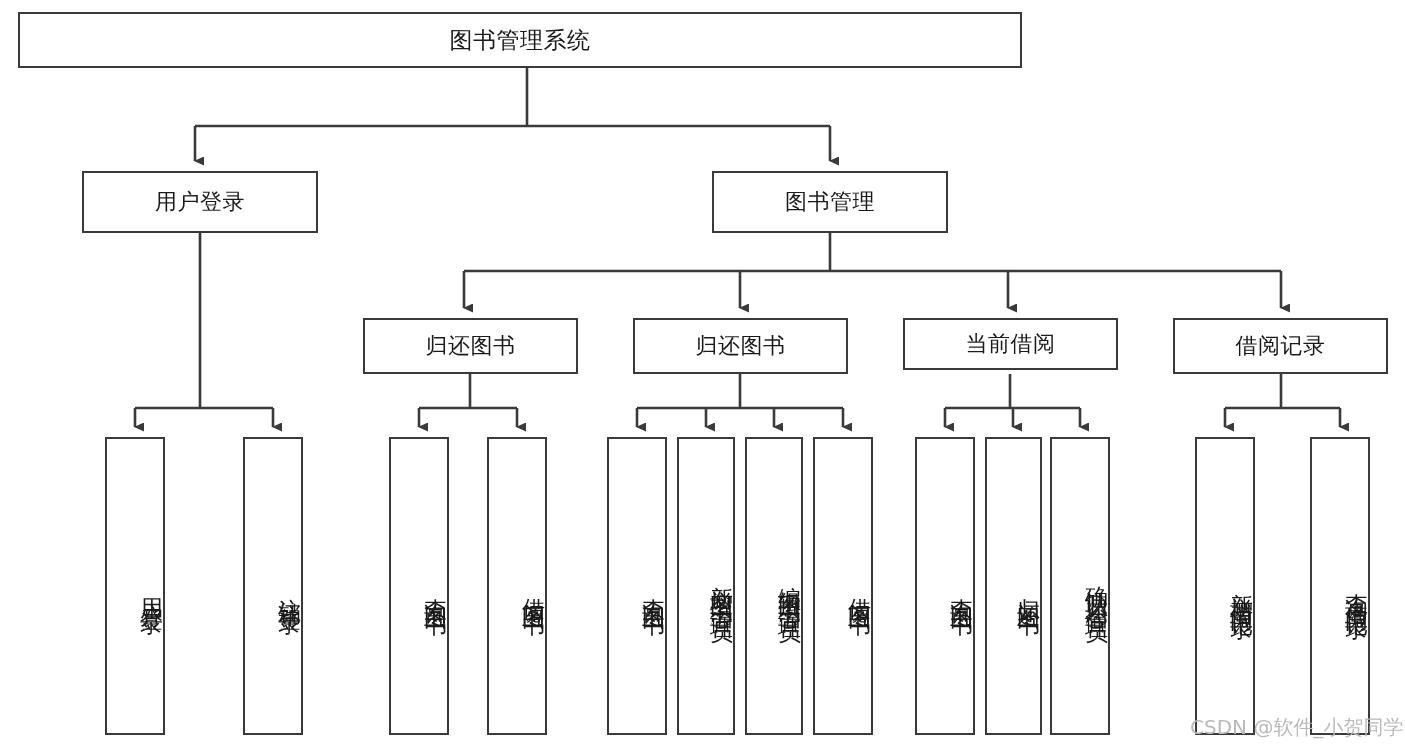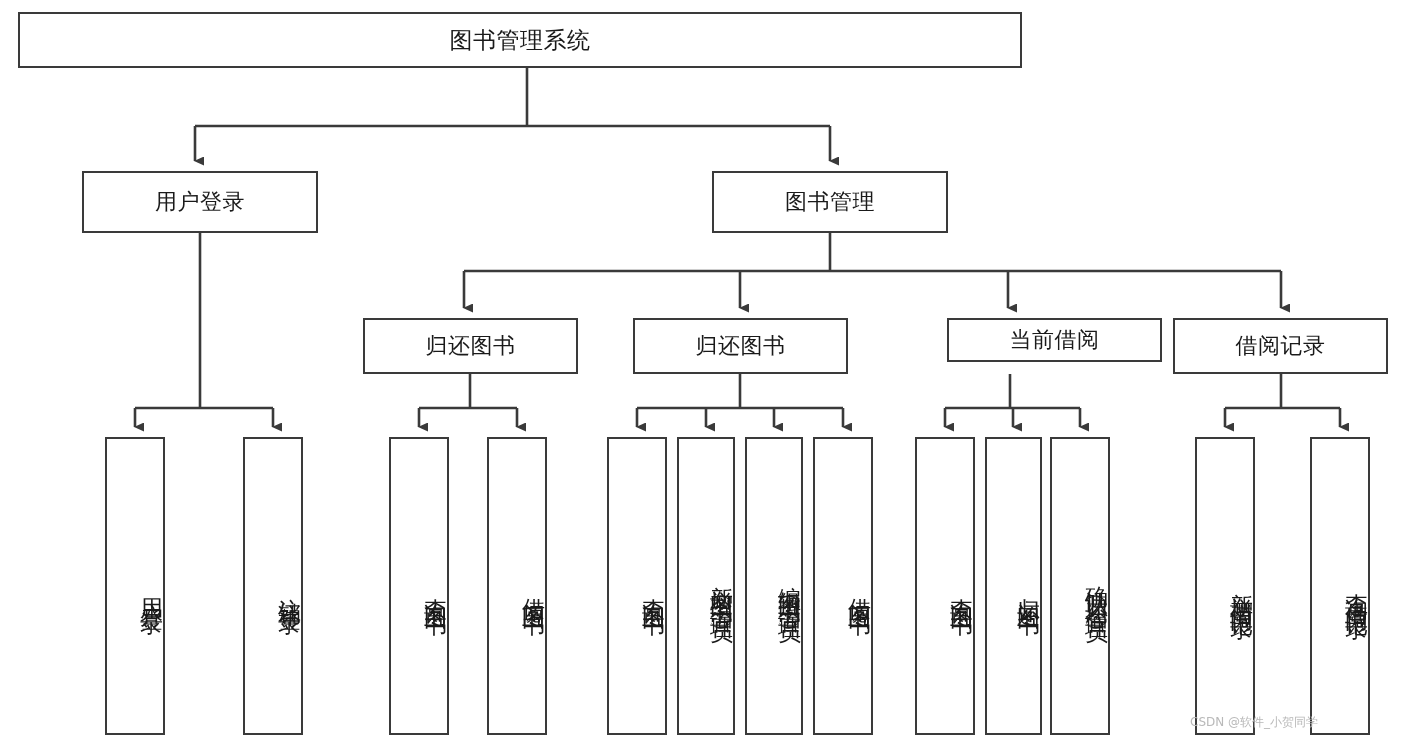--- a/index.html
+++ b/index.html
@@ -53,21 +53,21 @@
     line-height: 1;
     padding-top: 8px;
     align-items: flex-start;
     justify-content: center;
     white-space: nowrap;
   }
   .watermark {
     position: absolute;
     left: 1190px;
     top: 714px;
-    font-size: 12px;
+    font-size: 20px;
     color: #b9b9b9;
     white-space: nowrap;
     z-index: 3;
     font-family: "DejaVu Sans", "Liberation Sans", sans-serif;
   }
 </style>
 </head>
 <body>
 
 <div id="diagram-root">
@@ -132,21 +132,21 @@
   <div class="node node-h" style="left:712px; top:171px; width:236px; height:62px;">
     <span>图书管理</span>
   </div>
 
   <div class="node node-h" style="left:363px; top:318px; width:215px; height:56px;">
     <span>归还图书</span>
   </div>
   <div class="node node-h" style="left:633px; top:318px; width:215px; height:56px;">
     <span>归还图书</span>
   </div>
-  <div class="node node-h" style="left:903px; top:318px; width:215px; height:44px;margin-left:44px;">
+  <div class="node node-h" style="left:903px; top:318px; width:215px; height:52px;">
     <span>当前借阅</span>
   </div>
   <div class="node node-h" style="left:1173px; top:318px; width:215px; height:56px;justify-content:center;">
     <span>借阅记录</span>
   </div>
 
   <div class="node node-v" style="left:105px; top:437px; width:60px; height:298px;">
     <span>用户登录</span>
   </div>
   <div class="node node-v" style="left:243px; top:437px; width:60px; height:298px;">

